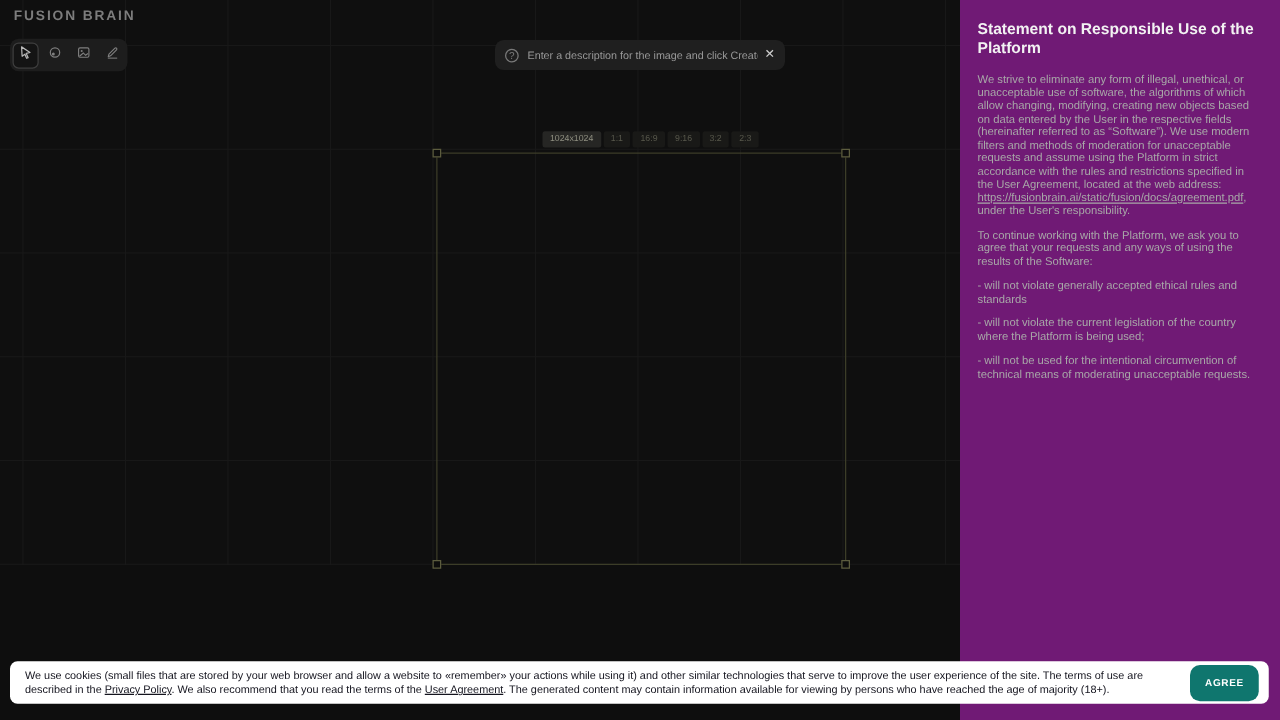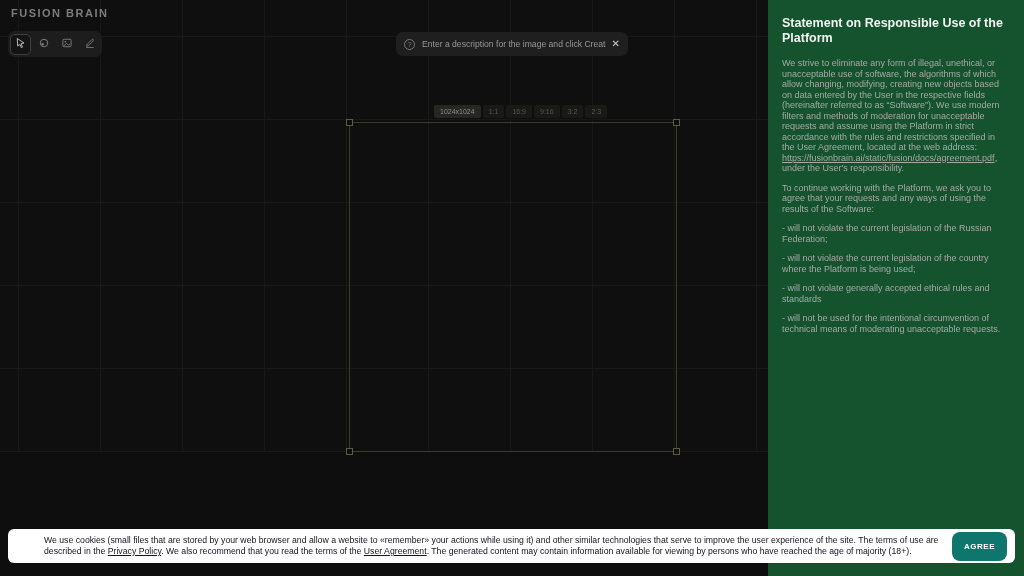--- a/index.html
+++ b/index.html
@@ -89,21 +89,21 @@
     background:#0d0d0d; border:1px solid #5c5c3e;
   }
   .handle.tl { left:-4px; top:-4px; }
   .handle.tr { right:-4px; top:-4px; }
   .handle.bl { left:-4px; bottom:-4px; }
   .handle.br { right:-4px; bottom:-4px; }
 
   
   .side-panel {
     position:absolute; left:768px; top:0; width:256px; height:576px;
-    background:#14532d; padding:16px 16px 0 14px;
+    background:#701a75; padding:16px 16px 0 14px;
     z-index:3;
   }
   .panel-title {
     color:#f2f2f2; font-weight:bold; font-size:12.5px; line-height:15px;
     margin-bottom:12px;
   }
   .panel-text { color:#a8a8a8; font-size:9px; line-height:10.5px; }
   .panel-text p { margin-bottom:9px; }
   .panel-link { color:#a8a8a8; text-decoration:underline;text-align:right; }
 
@@ -115,21 +115,21 @@
 
   
   .cookie-banner {
     position:absolute; left:8px; top:529px; width:1007px; height:34px;
     background:#ffffff; border-radius:6px;
     display:flex; align-items:center;
     padding:0 8px 0 12px;
     z-index:10;
   }
   .cookie-text {
-    flex:1; color:#14141e; font-size:8.7px; line-height:11.5px;margin-left:24px;
+    flex:1; color:#14141e; font-size:8.7px; line-height:11.5px;
   }
   .cookie-link { color:#14141e; text-decoration:underline; cursor:pointer; }
   .agree-btn {
     flex:0 0 auto; margin-left:12px;
     background:#0f766e; color:#ffffff;
     font-size:8px; font-weight:bold; letter-spacing:0.5px;
     border:none; border-radius:8px;
     padding:10px 12px; cursor:pointer;
   }
 </style>
@@ -196,23 +196,22 @@
     <span class="handle bl"></span>
     <span class="handle br"></span>
   </div>
 </div>
 
 <div class="side-panel">
   <div class="panel-title">Statement on Responsible Use of the Platform</div>
   <div class="panel-text">
     <p><span>We strive to eliminate any form of illegal, unethical, or unacceptable use of software, the algorithms of which allow changing, modifying, creating new objects based on data entered by the User in the respective fields (hereinafter referred to as “Software”). We use modern filters and methods of moderation for unacceptable requests and assume using the Platform in strict accordance with the rules and restrictions specified in the User Agreement, located at the web address: </span><a class="panel-link" href="#">https://fusionbrain.ai/static/fusion/docs/agreement.pdf</a><span>, under the User's responsibility.</span></p>
     <p>To continue working with the Platform, we ask you to agree that your requests and any ways of using the results of the Software:</p>
-    <p>- will not violate the current legislation of the Russian Federation;</p>
+    <p>- will not violate generally accepted ethical rules and standards</p>
     <p>- will not violate the current legislation of the country where the Platform is being used;</p>
-    <p>- will not violate generally accepted ethical rules and standards</p>
     <p>- will not be used for the intentional circumvention of technical means of moderating unacceptable requests.</p>
   </div>
 </div>
 
 <div class="panel-agree-btn"></div>
 
 <div class="cookie-banner">
   <div class="cookie-text">
     <span>We use cookies (small files that are stored by your web browser and allow a website to «remember» your actions while using it) and other similar technologies that serve to improve the user experience of the site. The terms of use are described in the </span><a class="cookie-link" href="#">Privacy Policy</a><span>. We also recommend that you read the terms of the </span><a class="cookie-link" href="#">User Agreement</a><span>. The generated content may contain information available for viewing by persons who have reached the age of majority (18+).</span>
   </div>

